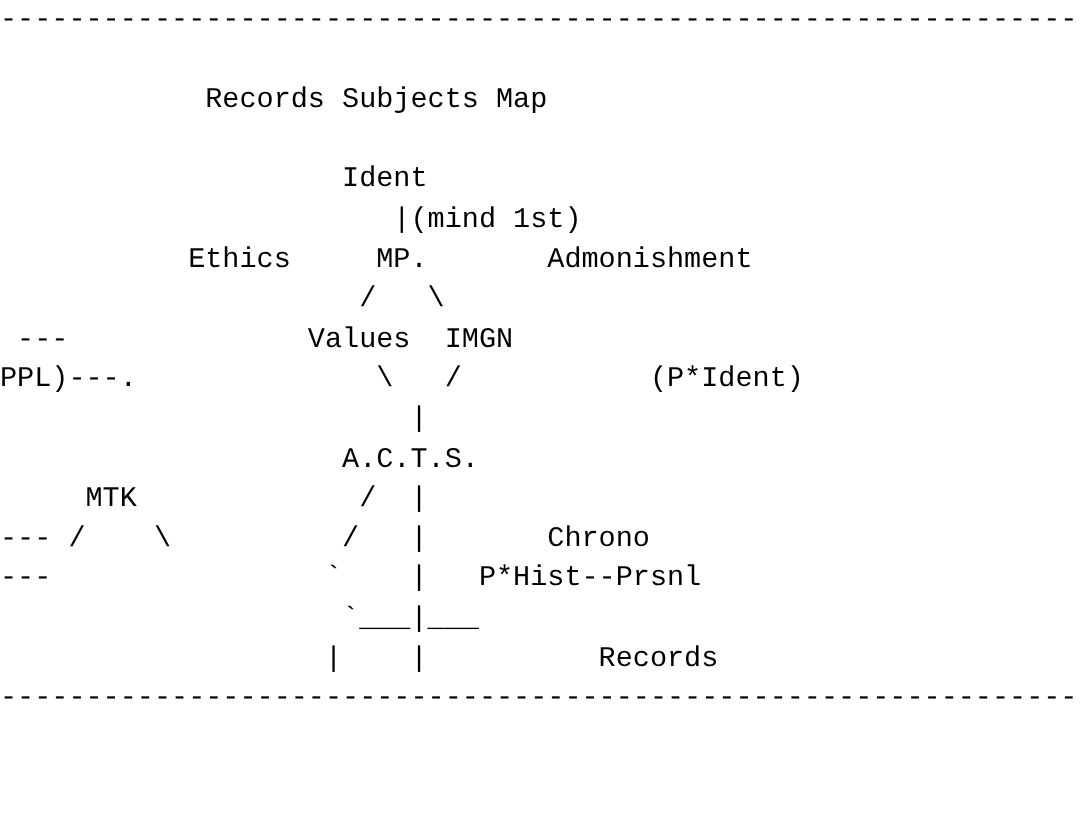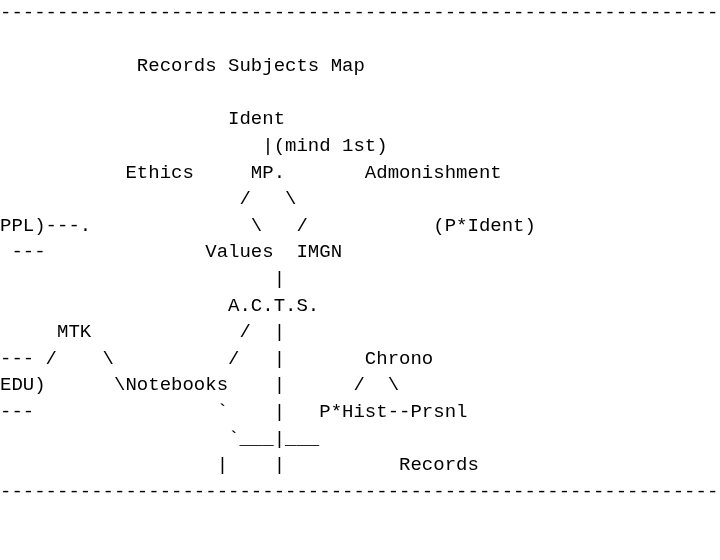--- a/index.html
+++ b/index.html
@@ -34,25 +34,24 @@
 <div class="page">
   <div class="ascii">
     <div class="line">---------------------------------------------------------------</div>
     <div class="line"></div>
     <div class="line">            Records Subjects Map</div>
     <div class="line"></div>
     <div class="line">                    Ident</div>
     <div class="line">                       |(mind 1st)</div>
     <div class="line">           Ethics     MP.       Admonishment</div>
     <div class="line">                     /   \</div>
+    <div class="line"> ---              Values  IMGN</div>
     <div class="line">PPL)---.              \   /           (P*Ident)</div>
-    <div class="line"> ---              Values  IMGN</div>
     <div class="line">                        |</div>
     <div class="line">                    A.C.T.S.</div>
     <div class="line">     MTK             /  |</div>
     <div class="line">--- /    \          /   |       Chrono</div>
-    <div class="line">EDU)      \Notebooks    |      /  \</div>
     <div class="line">---                `    |   P*Hist--Prsnl</div>
     <div class="line">                    `___|___</div>
     <div class="line">                   |    |          Records</div>
     <div class="line">---------------------------------------------------------------</div>
   </div>
 </div>
 
 </body></html>

